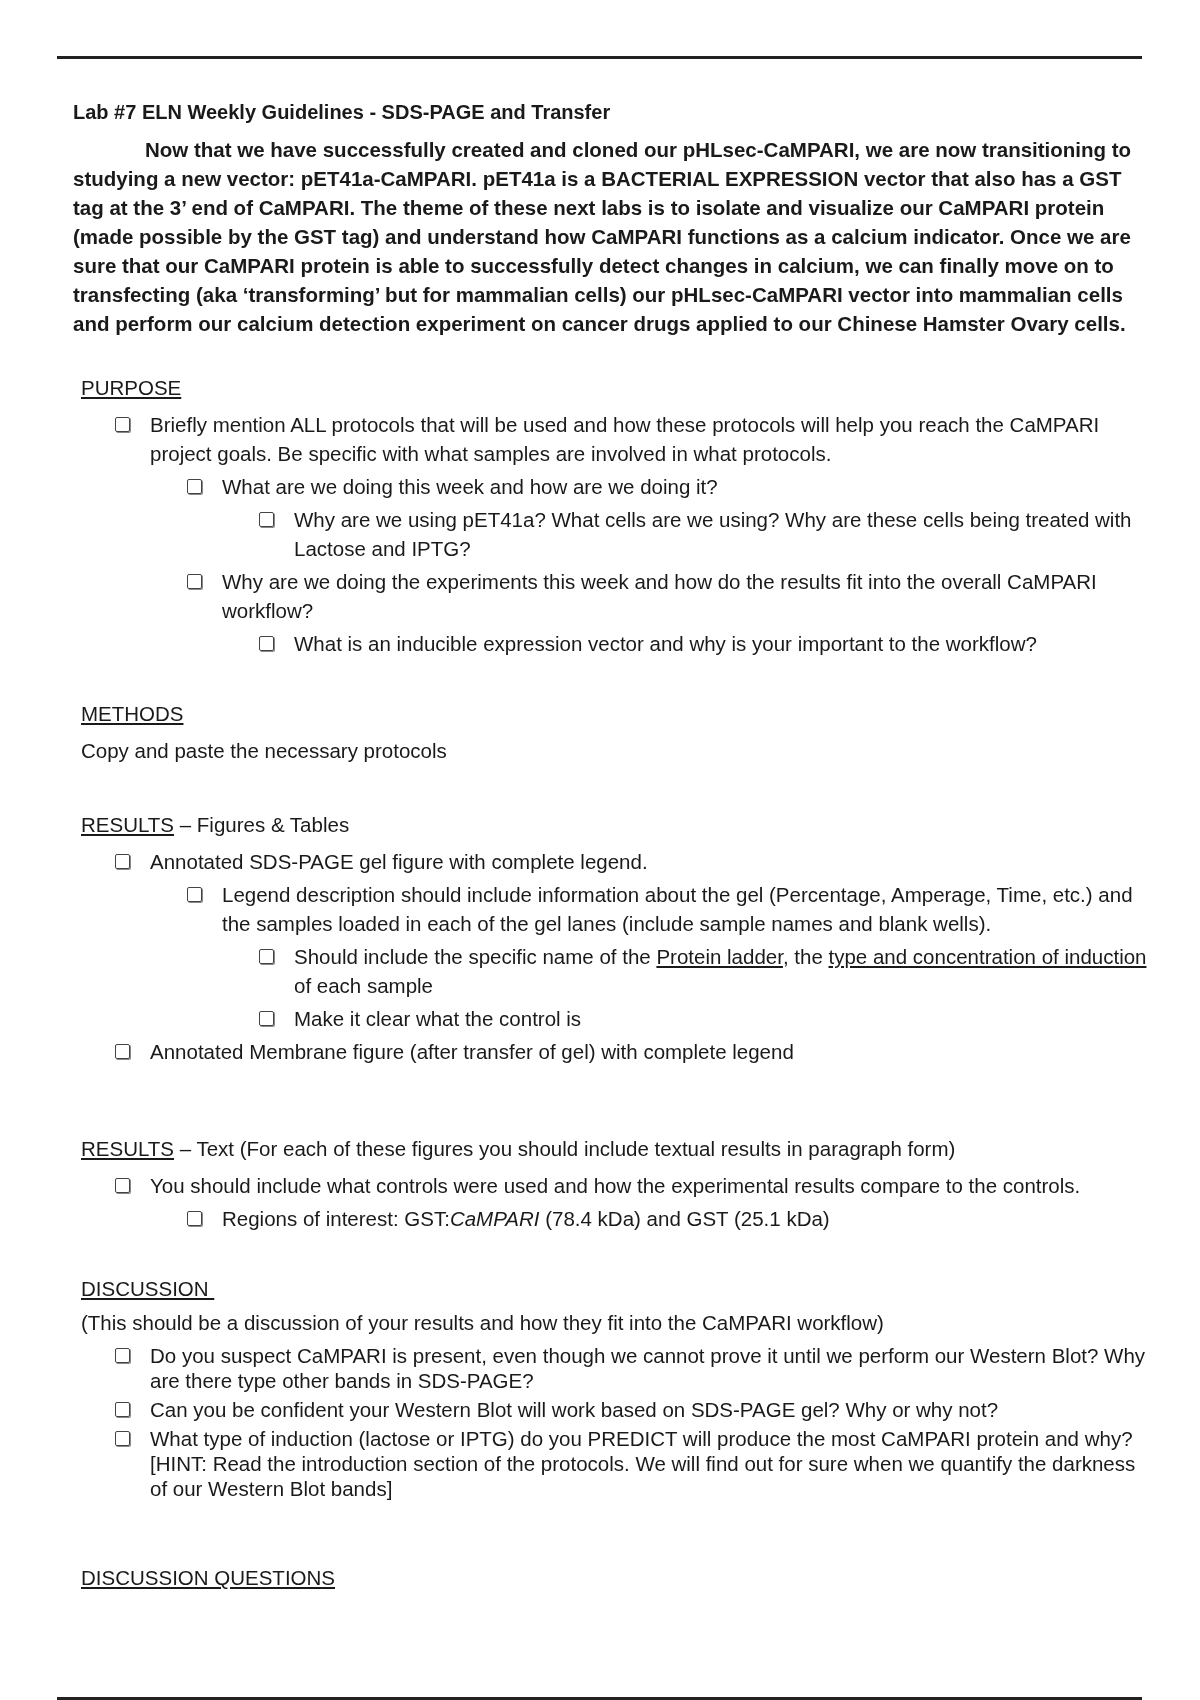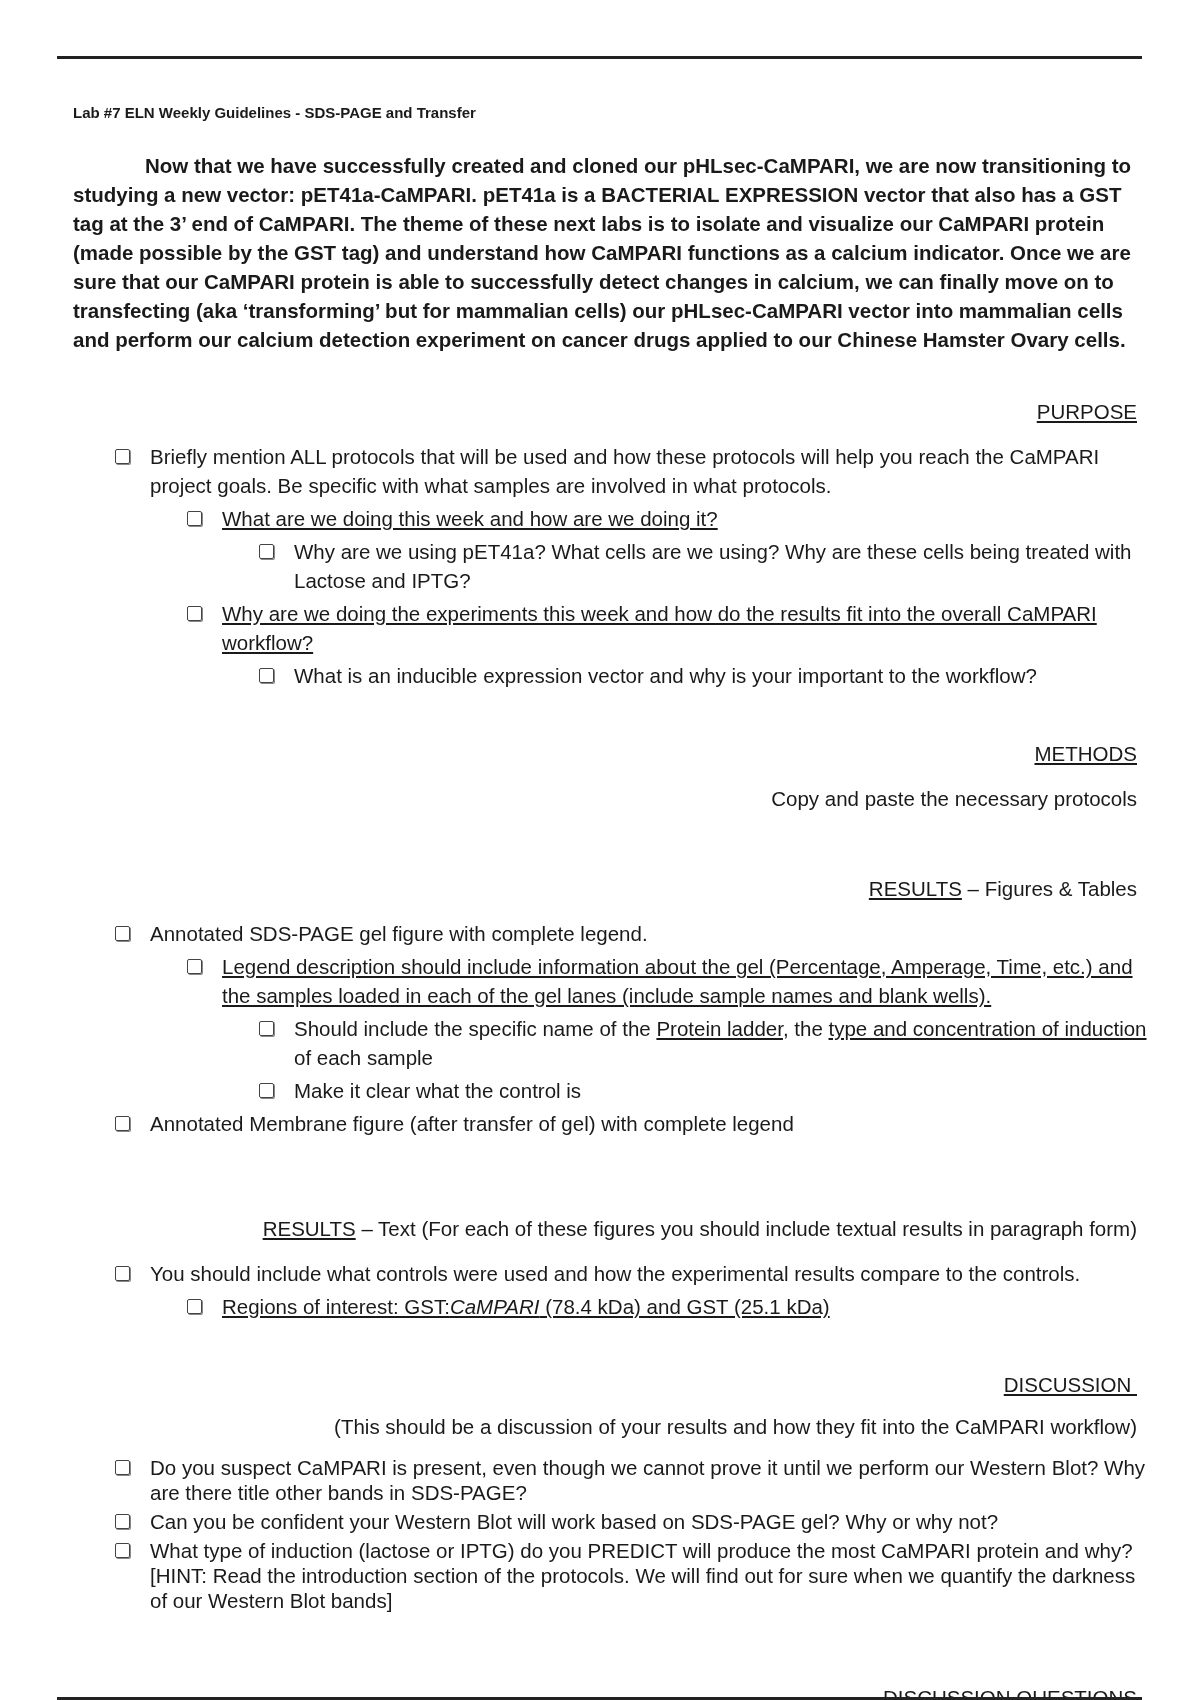--- a/index.html
+++ b/index.html
@@ -2,28 +2,28 @@
 <html><head>
 <meta charset="utf-8">
 <style>
   html, body { margin:0; padding:0; background:#ffffff; }
   body { width:1200px; height:1700px; position:relative; overflow:hidden;
          font-family:"Liberation Sans", sans-serif; color:#1a1a1a; }
   .rule { position:absolute; left:57px; width:1085px; height:3px; background:#222; }
   .rule.top { top:56px; }
   .rule.bottom { top:1697px; }
   .page { position:absolute; left:73px; top:98px; width:1080px; font-size:20.5px; line-height:29px; }
-  .title { font-weight:bold; font-size:15px; margin:0 0 24px 0; }
+  .title { font-weight:bold; font-size:20px; margin:0 0 8px 0; }
   .intro { font-weight:bold; line-height:29px; margin:0; }
   .intro .indent { display:inline-block; width:72px; }
-  .sec { margin:16px;text-align:right; }
+  .sec { margin:8px; }
   .u { text-decoration:underline; }
   .item { position:relative; margin:4px; }
   .l1 { padding-left:73px; }
-  .l2 { padding-left:145px;text-decoration:underline; }
+  .l2 { padding-left:145px; }
   .l3 { padding-left:217px; }
   .cb { position:absolute; top:7px; width:13px; height:13px; border:1.6px solid #444;
         border-radius:2px; box-shadow:1px 1px 0 #888; }
   .l1 .cb { left:38px; }
   .l2 .cb { left:110px; }
   .l3 .cb { left:182px; }
   .gap-sm { height:27px; }
   .gap-md { height:29px; }
   .gap-lg { height:56px; }
   .gap-xl { height:50px; }
@@ -65,21 +65,21 @@
   <div class="gap-lg"></div>
 
   <p class="sec"><span class="u">RESULTS</span><span> – Text (For each of these figures you should include textual results in paragraph form)</span></p>
   <div class="item l1"><span class="cb"></span><span>You should include what controls were used and how the experimental results compare to the controls.</span></div>
   <div class="item l2"><span class="cb"></span><span>Regions of interest: GST:</span><em>CaMPARI</em><span> (78.4 kDa) and GST (25.1 kDa)</span></div>
 
   <div class="gap-md"></div>
 
   <p class="sec"><span class="u" style="white-space:pre">DISCUSSION </span></p>
   <p class="sec" style="line-height:24px">(This should be a discussion of your results and how they fit into the CaMPARI workflow)</p>
-  <div class="item l1" style="line-height:25px"><span class="cb" style="top:5px"></span><span>Do you suspect CaMPARI is present, even though we cannot prove it until we perform our Western Blot? Why are there title other bands in SDS-PAGE?</span></div>
+  <div class="item l1" style="line-height:25px"><span class="cb" style="top:5px"></span><span>Do you suspect CaMPARI is present, even though we cannot prove it until we perform our Western Blot? Why are there type other bands in SDS-PAGE?</span></div>
   <div class="item l1" style="line-height:25px"><span class="cb" style="top:5px"></span><span>Can you be confident your Western Blot will work based on SDS-PAGE gel? Why or why not?</span></div>
   <div class="item l1" style="line-height:25px"><span class="cb" style="top:5px"></span><span>What type of induction (lactose or IPTG) do you PREDICT will produce the most CaMPARI protein and why? [HINT: Read the introduction section of the protocols. We will find out for sure when we quantify the darkness of our Western Blot bands]</span></div>
 
   <div class="gap-xl"></div>
 
   <p class="sec"><span class="u">DISCUSSION QUESTIONS</span></p>
 </div>
 
 <div class="rule bottom"></div>
 

